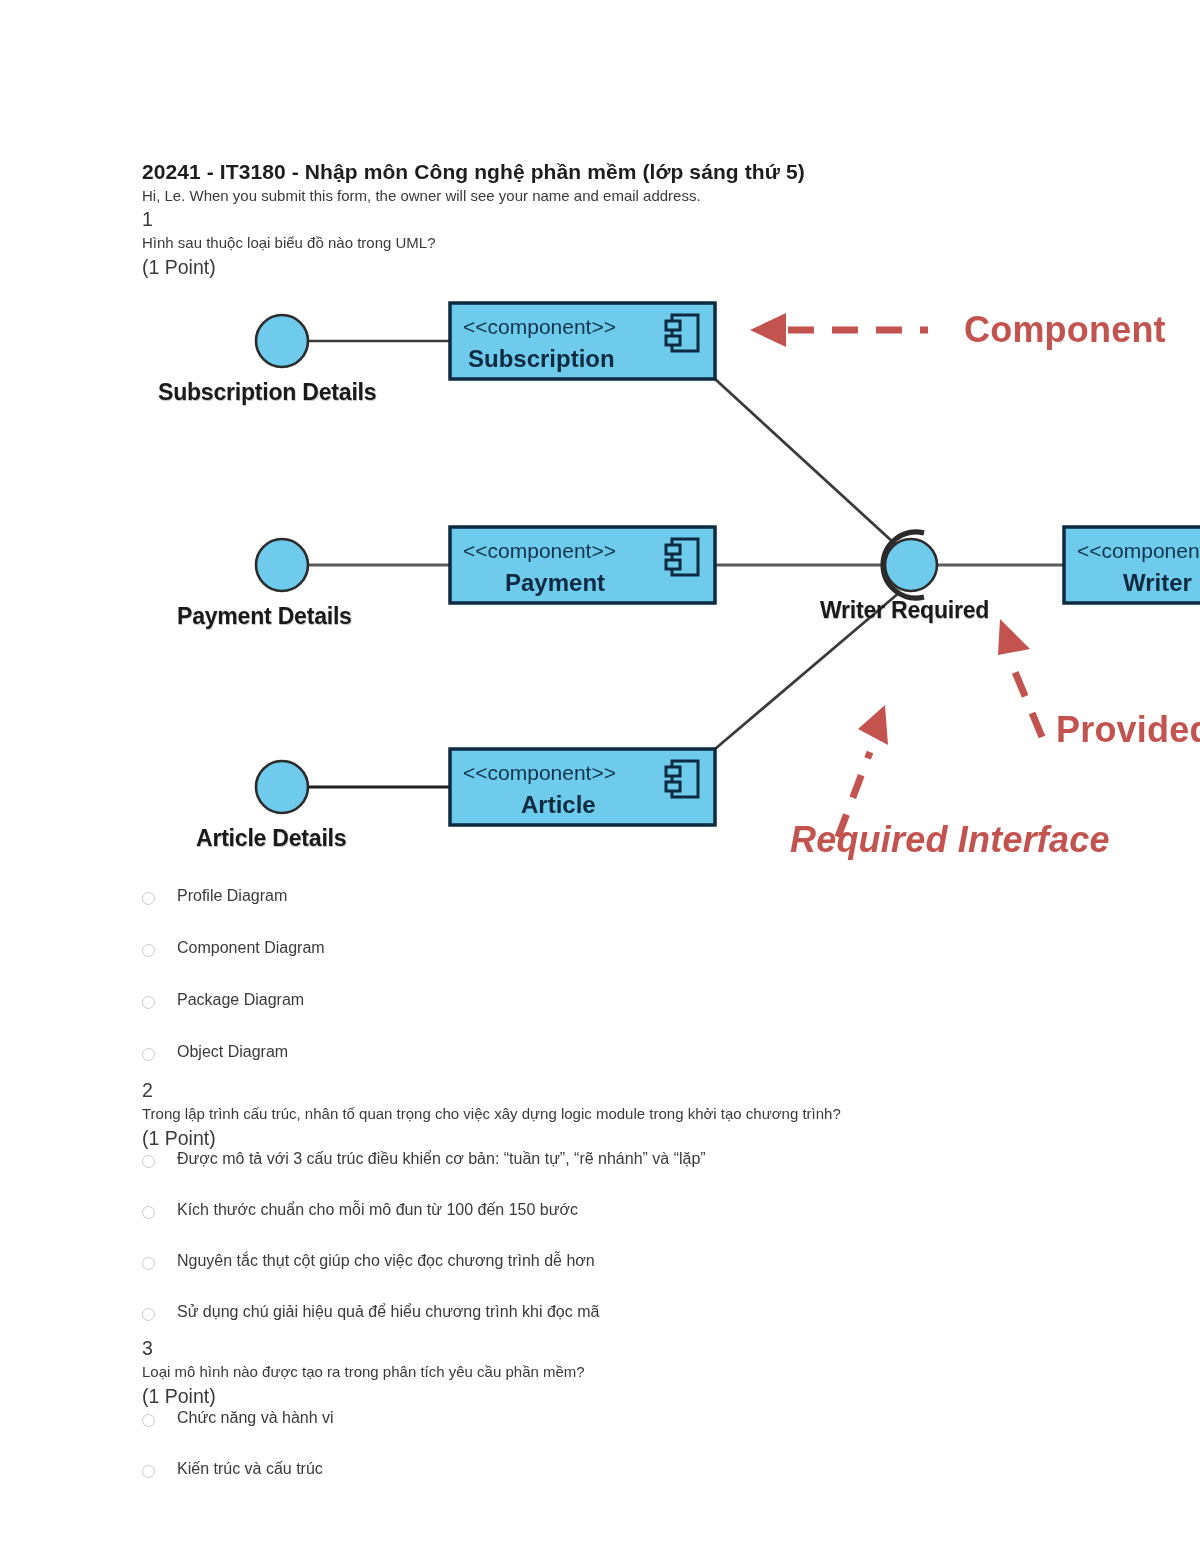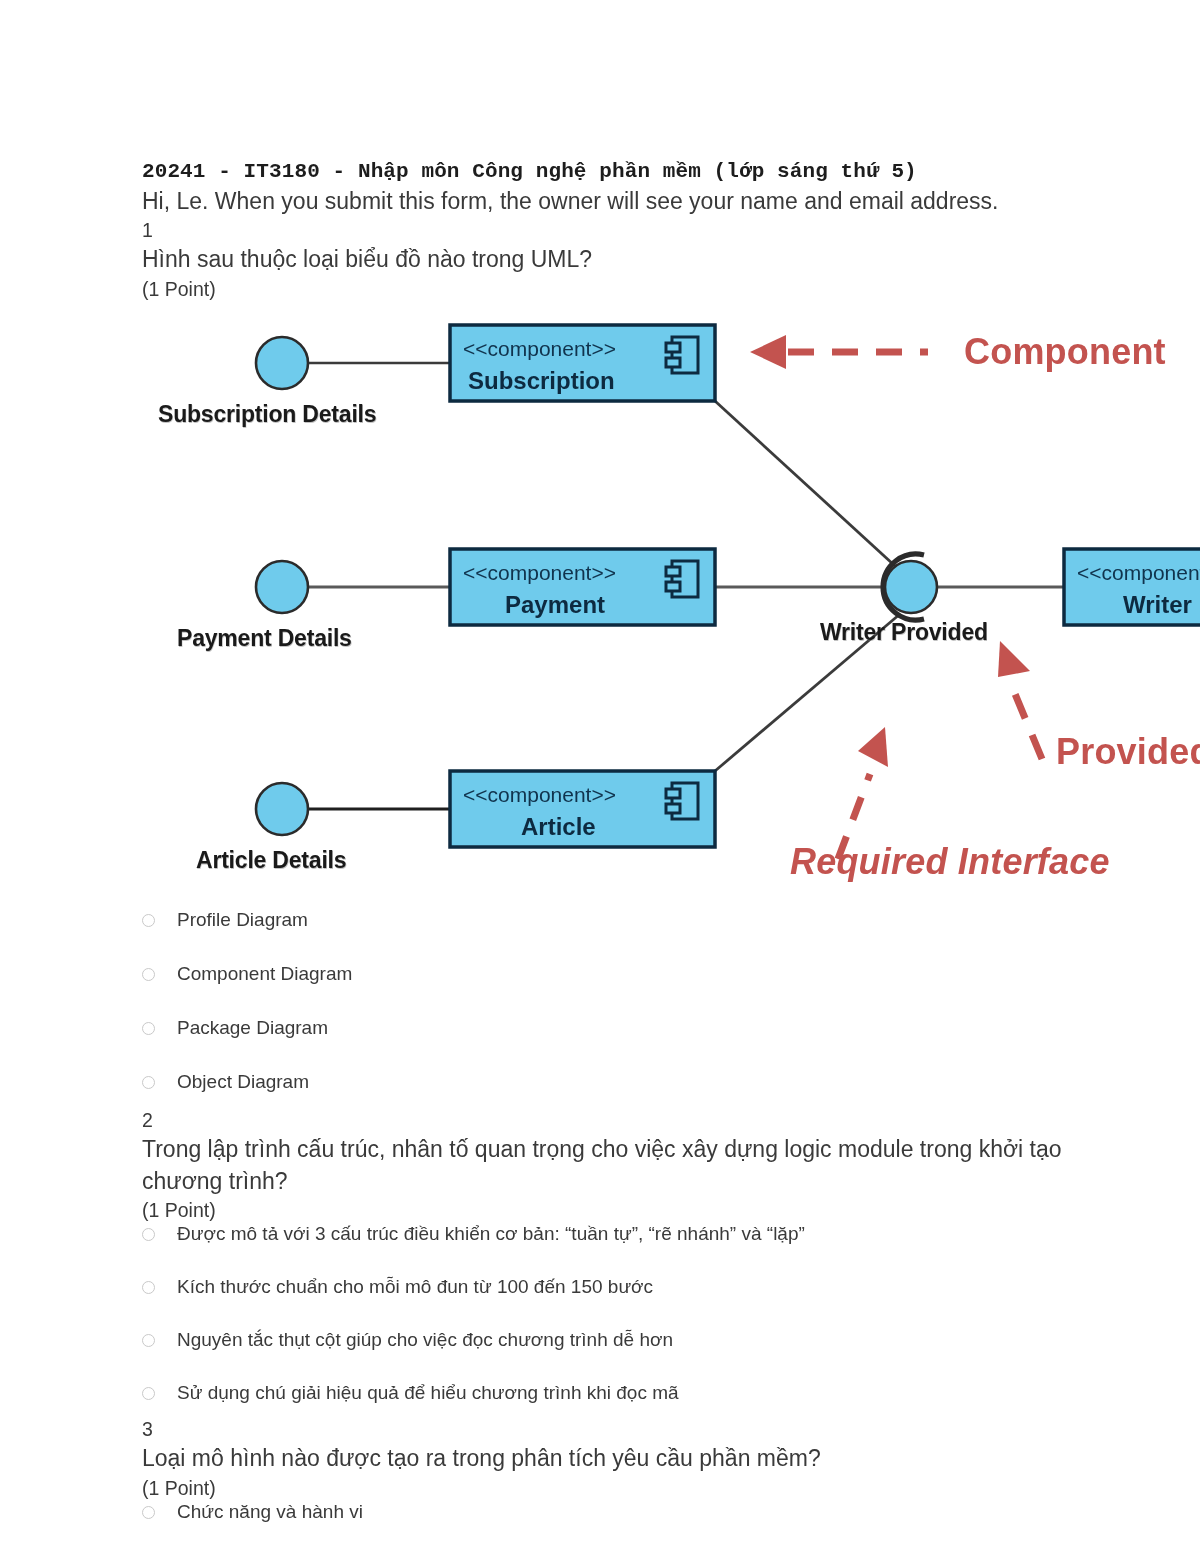--- a/index.html
+++ b/index.html
@@ -30,24 +30,23 @@
     width: 1058px;
   }
   .doc-title {
     font-size: 21px;
     font-weight: bold;
     color: #1d1d1d;
     letter-spacing: 0.1px;
     line-height: 1.32;
     margin: 0;
     white-space: nowrap;
-    font-family: Liberation Mono, monospace;
   }
   .doc-line {
-    font-size: 23px;
+    font-size: 15px;
     color: #3a3a3a;
     line-height: 1.38;
     margin: 0;
     white-space: nowrap;
   }
   .doc-line.wrap { white-space: normal; max-width: 940px; }
   .qnum {
     font-size: 19.5px;
     color: #3a3a3a;
     line-height: 1.38;
@@ -74,21 +73,21 @@
     height: 13px;
     border-radius: 50%;
     border: 1.6px solid #c9c9c9;
     background: #ffffff;
     flex: 0 0 auto;
     margin-top: 4px;
     margin-right: 0px;
     box-sizing: border-box;
   }
   .option-label {
-    font-size: 19px;
+    font-size: 16px;
     color: #3a3a3a;
     line-height: 1;
     padding-left: 22px;
     white-space: nowrap;
   }
   .opt-gap-a { height: 35px; }
   .opt-gap-b { height: 34px; }
 
   
   .figure {
@@ -216,21 +215,21 @@
 
         <g>
           <line x1="680" y1="540" x2="712" y2="455" stroke="#c3534f" stroke-width="7" stroke-dasharray="24 18"></line>
           <polygon points="727,408 730,448 700,432" fill="#c3534f"></polygon>
         </g>
       </svg>
 
       <div class="fig-label" style="left:0px; top:82px;">Subscription Details</div>
       <div class="fig-label" style="left:19px; top:306px;">Payment Details</div>
       <div class="fig-label" style="left:38px; top:528px;">Article Details</div>
-      <div class="fig-label" style="left:662px; top:300px;">Writer Provided</div>
+      <div class="fig-label" style="left:662px; top:300px;">Writer Required</div>
 
       <div class="annot" style="left:806px; top:12px;">Component</div>
       <div class="annot" style="left:898px; top:412px;">Provided In</div>
       <div class="annot" style="left:632px; top:522px;font-style:italic;">Required Interface</div>
     </div>
 
     <ul class="options">
       <li class="option">
         <span class="radio"></span>
         <span class="option-label">Profile Diagram</span>

